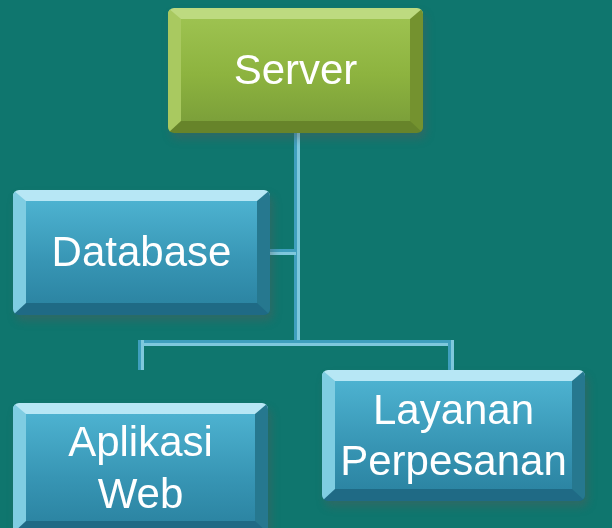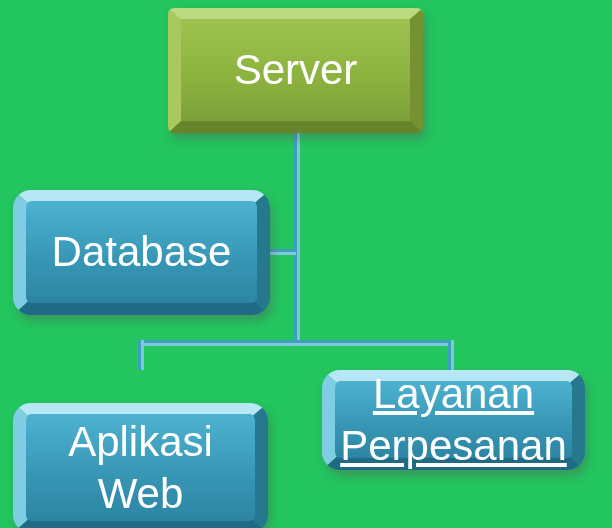--- a/index.html
+++ b/index.html
@@ -5,21 +5,21 @@
   html, body {
     margin: 0;
     padding: 0;
     background: #ffffff;
     font-family: "Liberation Sans", sans-serif;
   }
   .canvas {
     position: relative;
     width: 612px;
     height: 528px;
-    background: #22c55e;
+    background: #0f766e;
     overflow: hidden;
   }
 
   
   .conn { position: absolute; }
   .conn.v { background: linear-gradient(to right, #3f9fbe 0 50%, #7ec8dd 50% 100%); }
   .conn.h { background: linear-gradient(to bottom, #3f9fbe 0 50%, #7ec8dd 50% 100%); }
 
   
   .node {
@@ -45,21 +45,20 @@
     border-right-color:  #74922f;
     border-bottom-color: #67842a;
     background: linear-gradient(to bottom, #9dc250 0%, #8db33f 55%, #7ca03a 100%);
   }
   .node.teal {
     border-top-color:    #b7e7f5;
     border-left-color:   #7fcde2;
     border-right-color:  #26788f;
     border-bottom-color: #1f6a85;
     background: linear-gradient(to bottom, #4db2d0 0%, #3795b4 60%, #2c85a3 100%);
-    border-radius: 18px;
   }
 </style>
 </head>
 <body>
 
 <div class="canvas">
 
   <div class="conn v" style="left:294px; top:132px; width:6px; height:214px;"></div>
   <div class="conn h" style="left:266px; top:249px; width:30px; height:6px;"></div>
   <div class="conn h" style="left:138px; top:340px; width:316px; height:6px;"></div>
@@ -71,17 +70,17 @@
   </div>
 
   <div class="node teal" style="left:13px; top:190px; width:257px; height:125px;">
     <span class="label">Database</span>
   </div>
 
   <div class="node teal" style="left:13px; top:368px; width:255px; height:130px;margin-top:35px;">
     <span class="label">Aplikasi Web</span>
   </div>
 
-  <div class="node teal" style="left:322px; top:370px; width:263px; height:100px;text-decoration:underline;">
+  <div class="node teal" style="left:322px; top:370px; width:263px; height:131px;">
     <span class="label">Layanan Perpesanan</span>
   </div>
 
 </div>
 
 </body></html>

